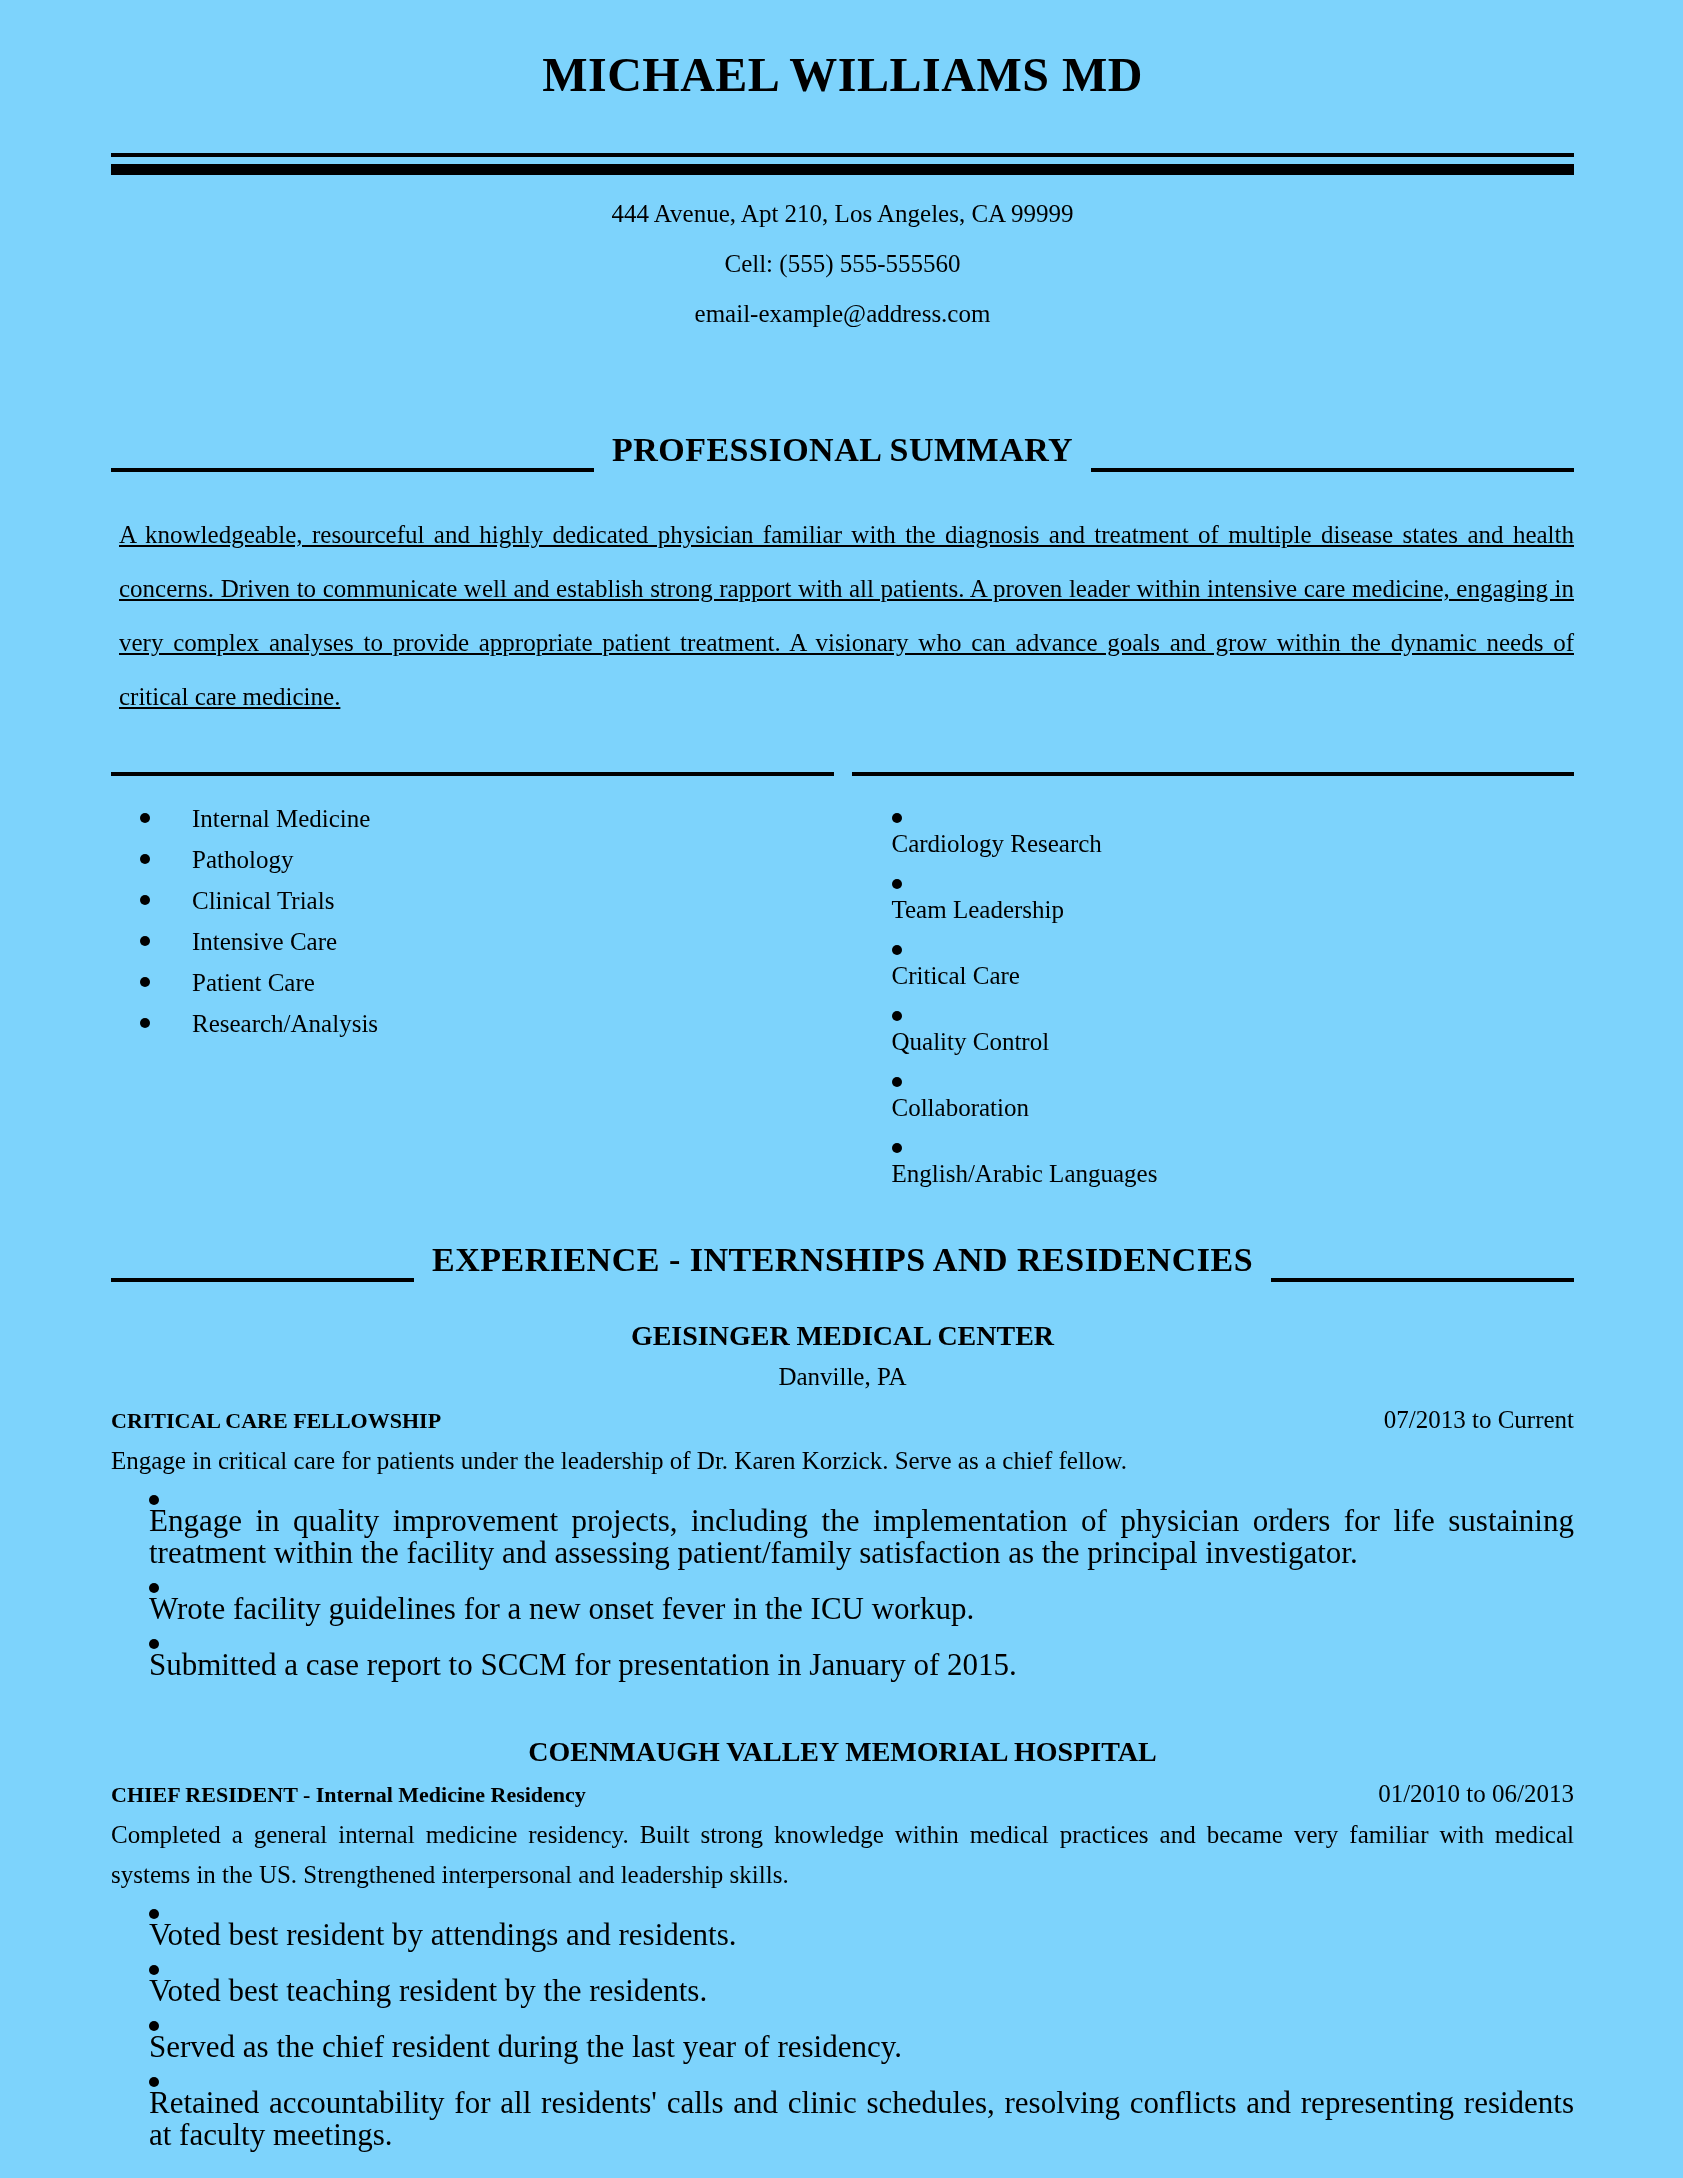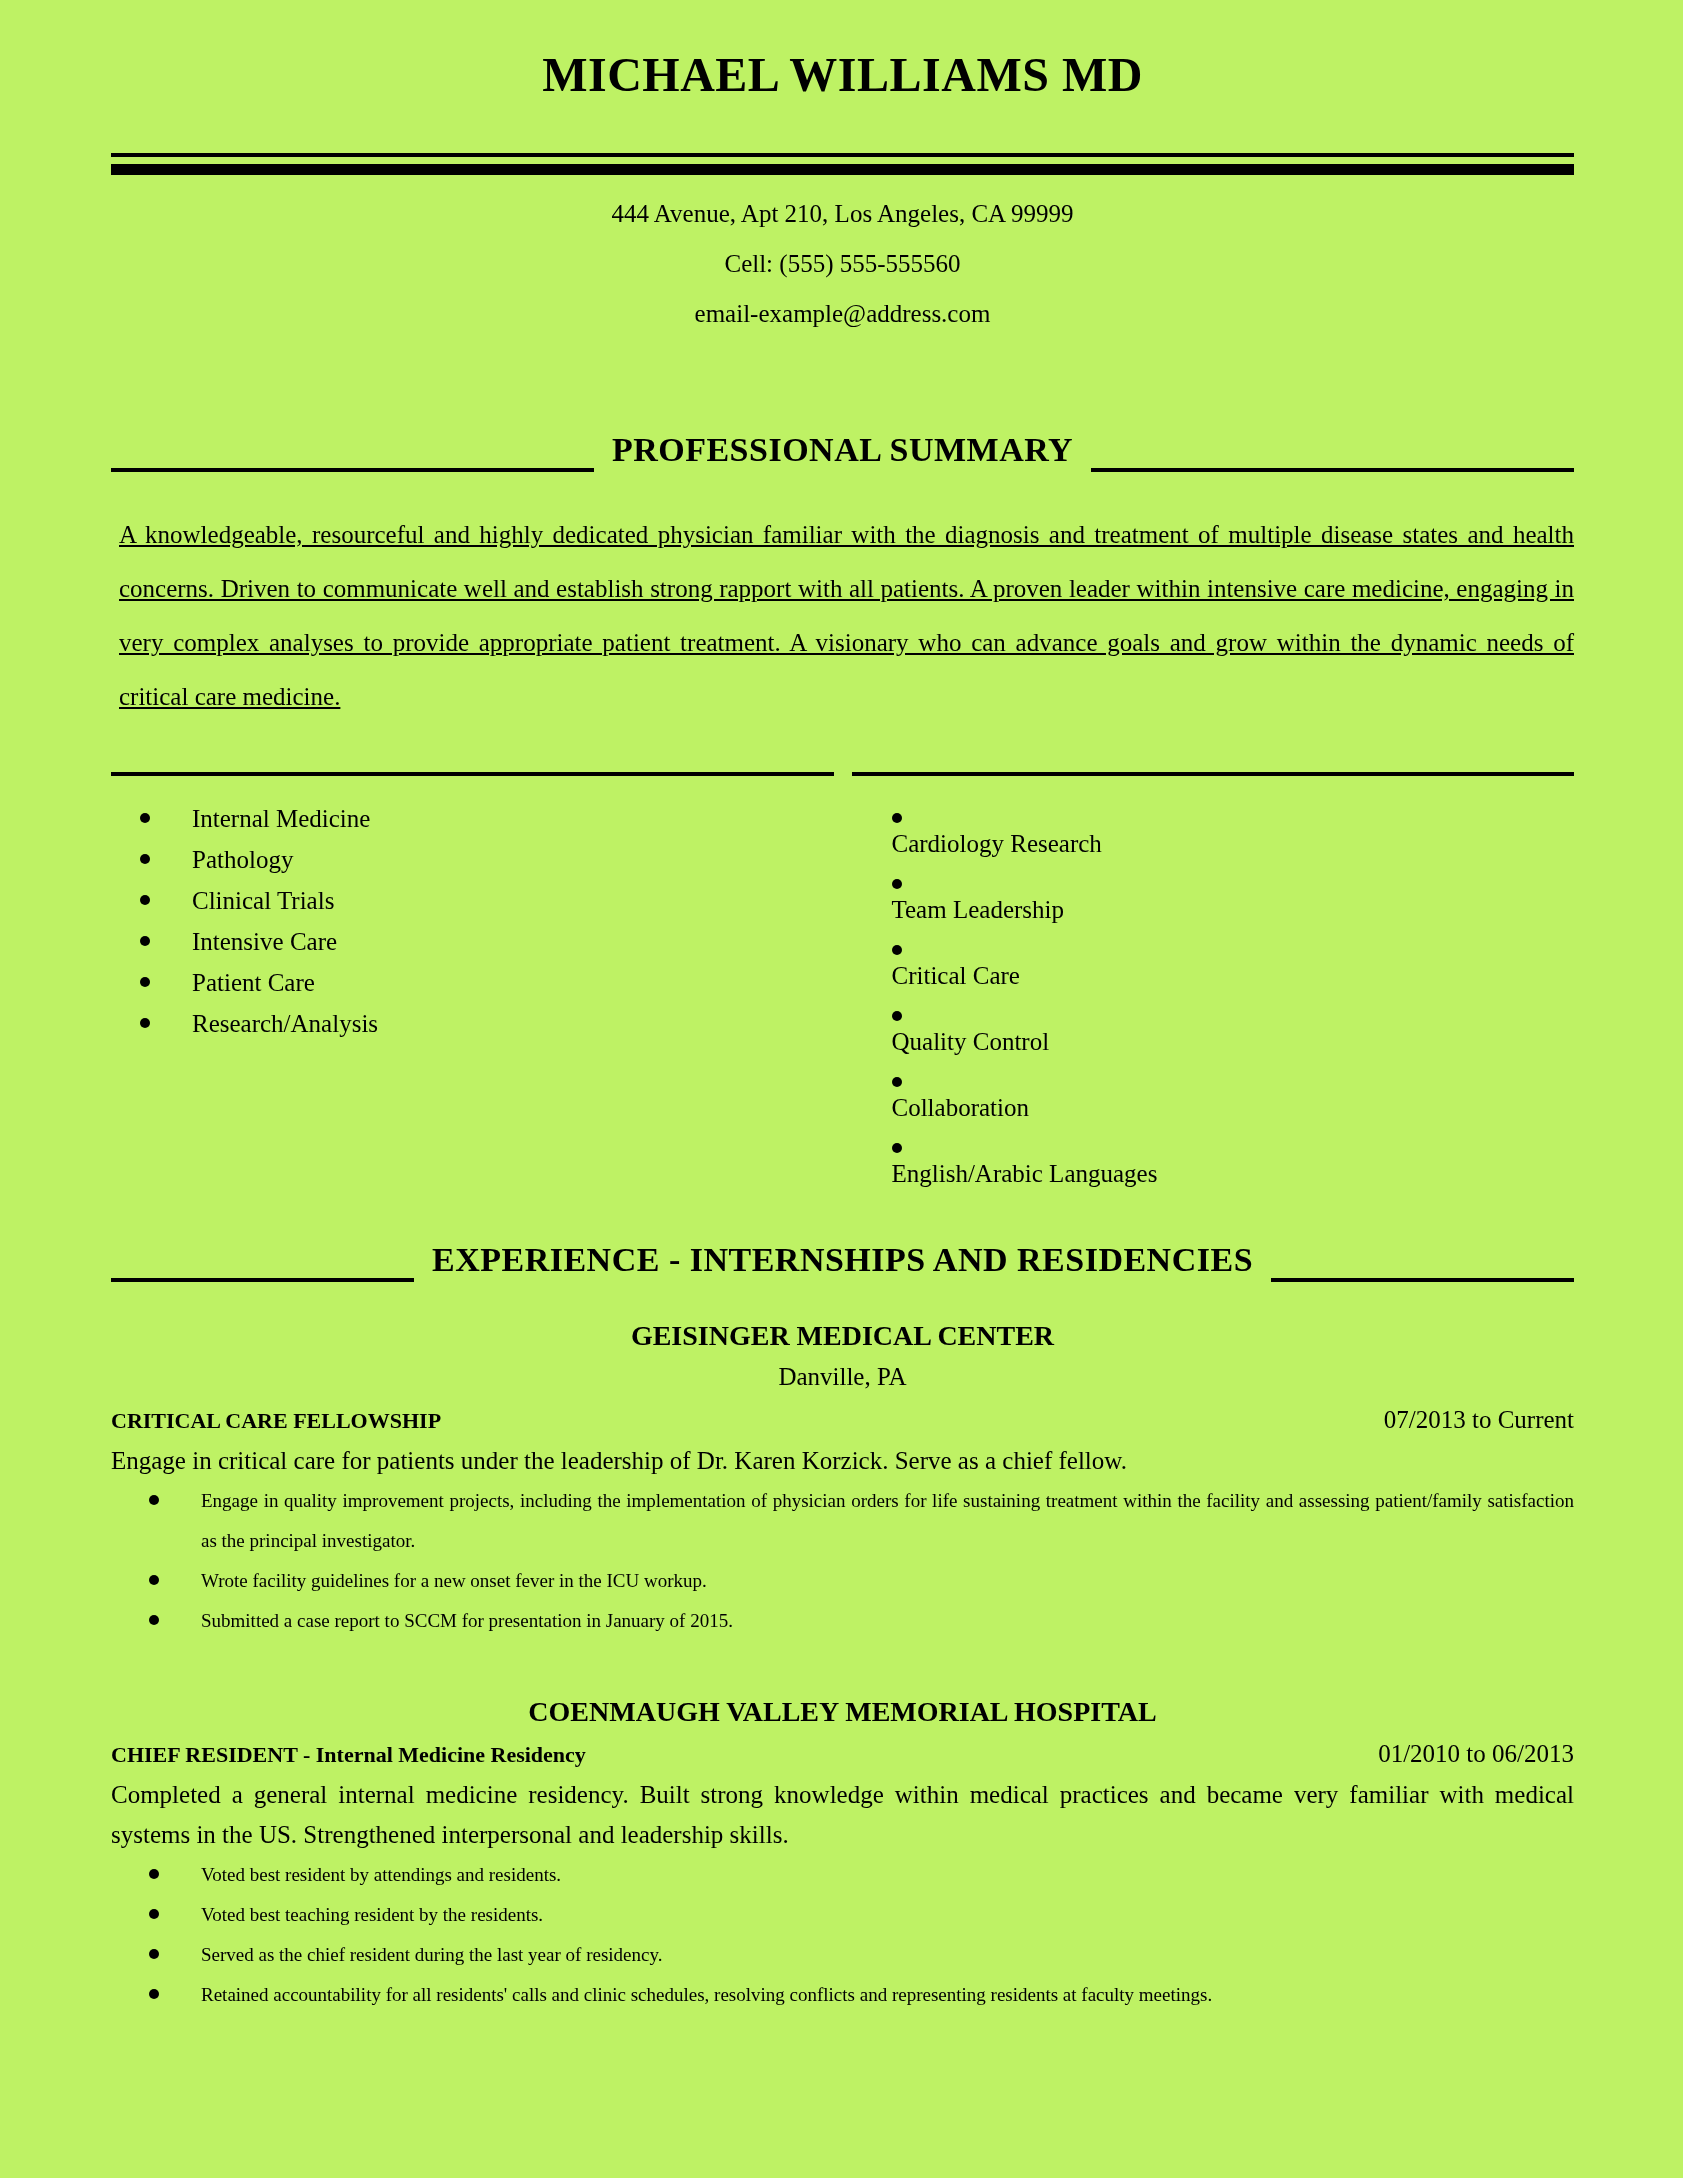--- a/index.html
+++ b/index.html
@@ -5,21 +5,21 @@
   * { margin: 0; padding: 0; box-sizing: border-box; }
   html, body { background: #ffffff; }
   body {
     font-family: "Liberation Serif", "DejaVu Serif", serif;
     color: #000000;
   }
   .page {
     position: relative;
     width: 1683px;
     height: 2178px;
-    background: #bef264;
+    background: #7dd3fc;
     overflow: hidden;
   }
   .content {
     margin-left: 111px;
     width: 1463px;
   }
   
   .name {
     margin-top: 46px;
     font-size: 48px;
@@ -98,23 +98,24 @@
   .job-role  { font-size: 22px; font-weight: bold; }
   .job-dates { font-size: 25px; }
   .job-description {
     font-size: 25px;
     line-height: 40px;
     text-align: justify;
     text-align-last: left;
   }
   .job-bullet {
     display: flex;
-    font-size: 19px;
-    line-height: 40px;
+    font-size: 31px;
+    line-height: 32px;
     padding-left: 38px;
+    flex-direction: column;
   }
   .job-bullet .dot { margin-right: 42px; margin-top: 14px; }
   .job-bullet .bullet-text {
     flex: 1;
     text-align: justify;
     text-align-last: left;
   }
 </style>
 </head>
 <body>

